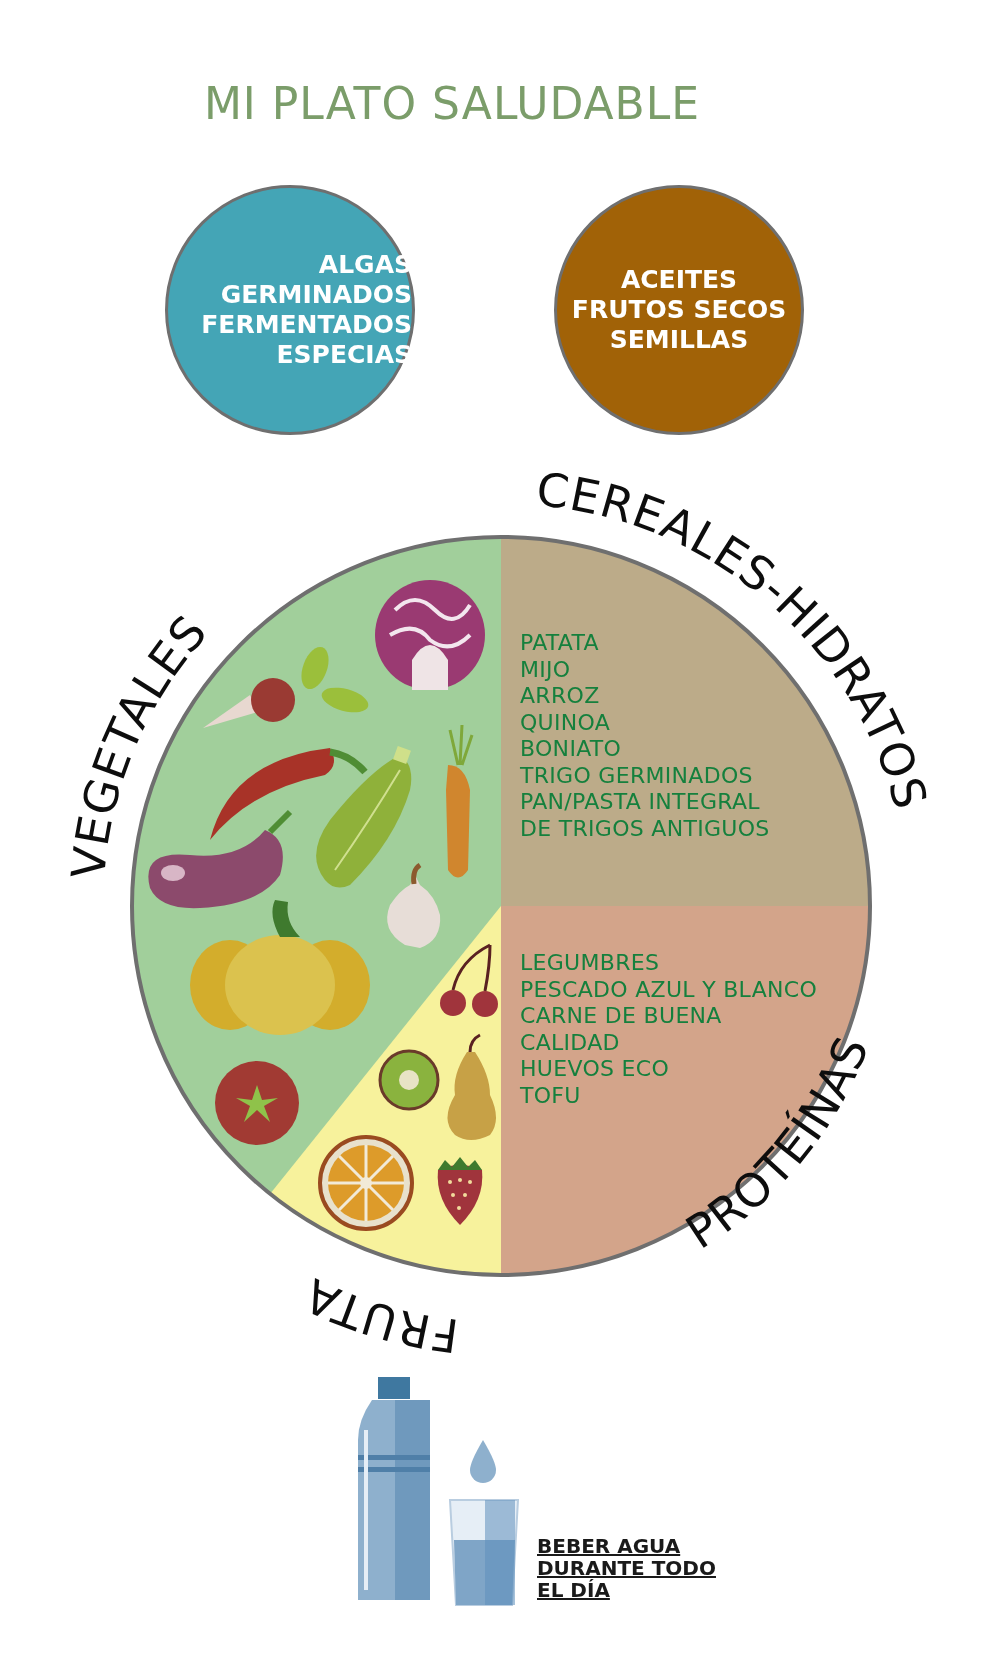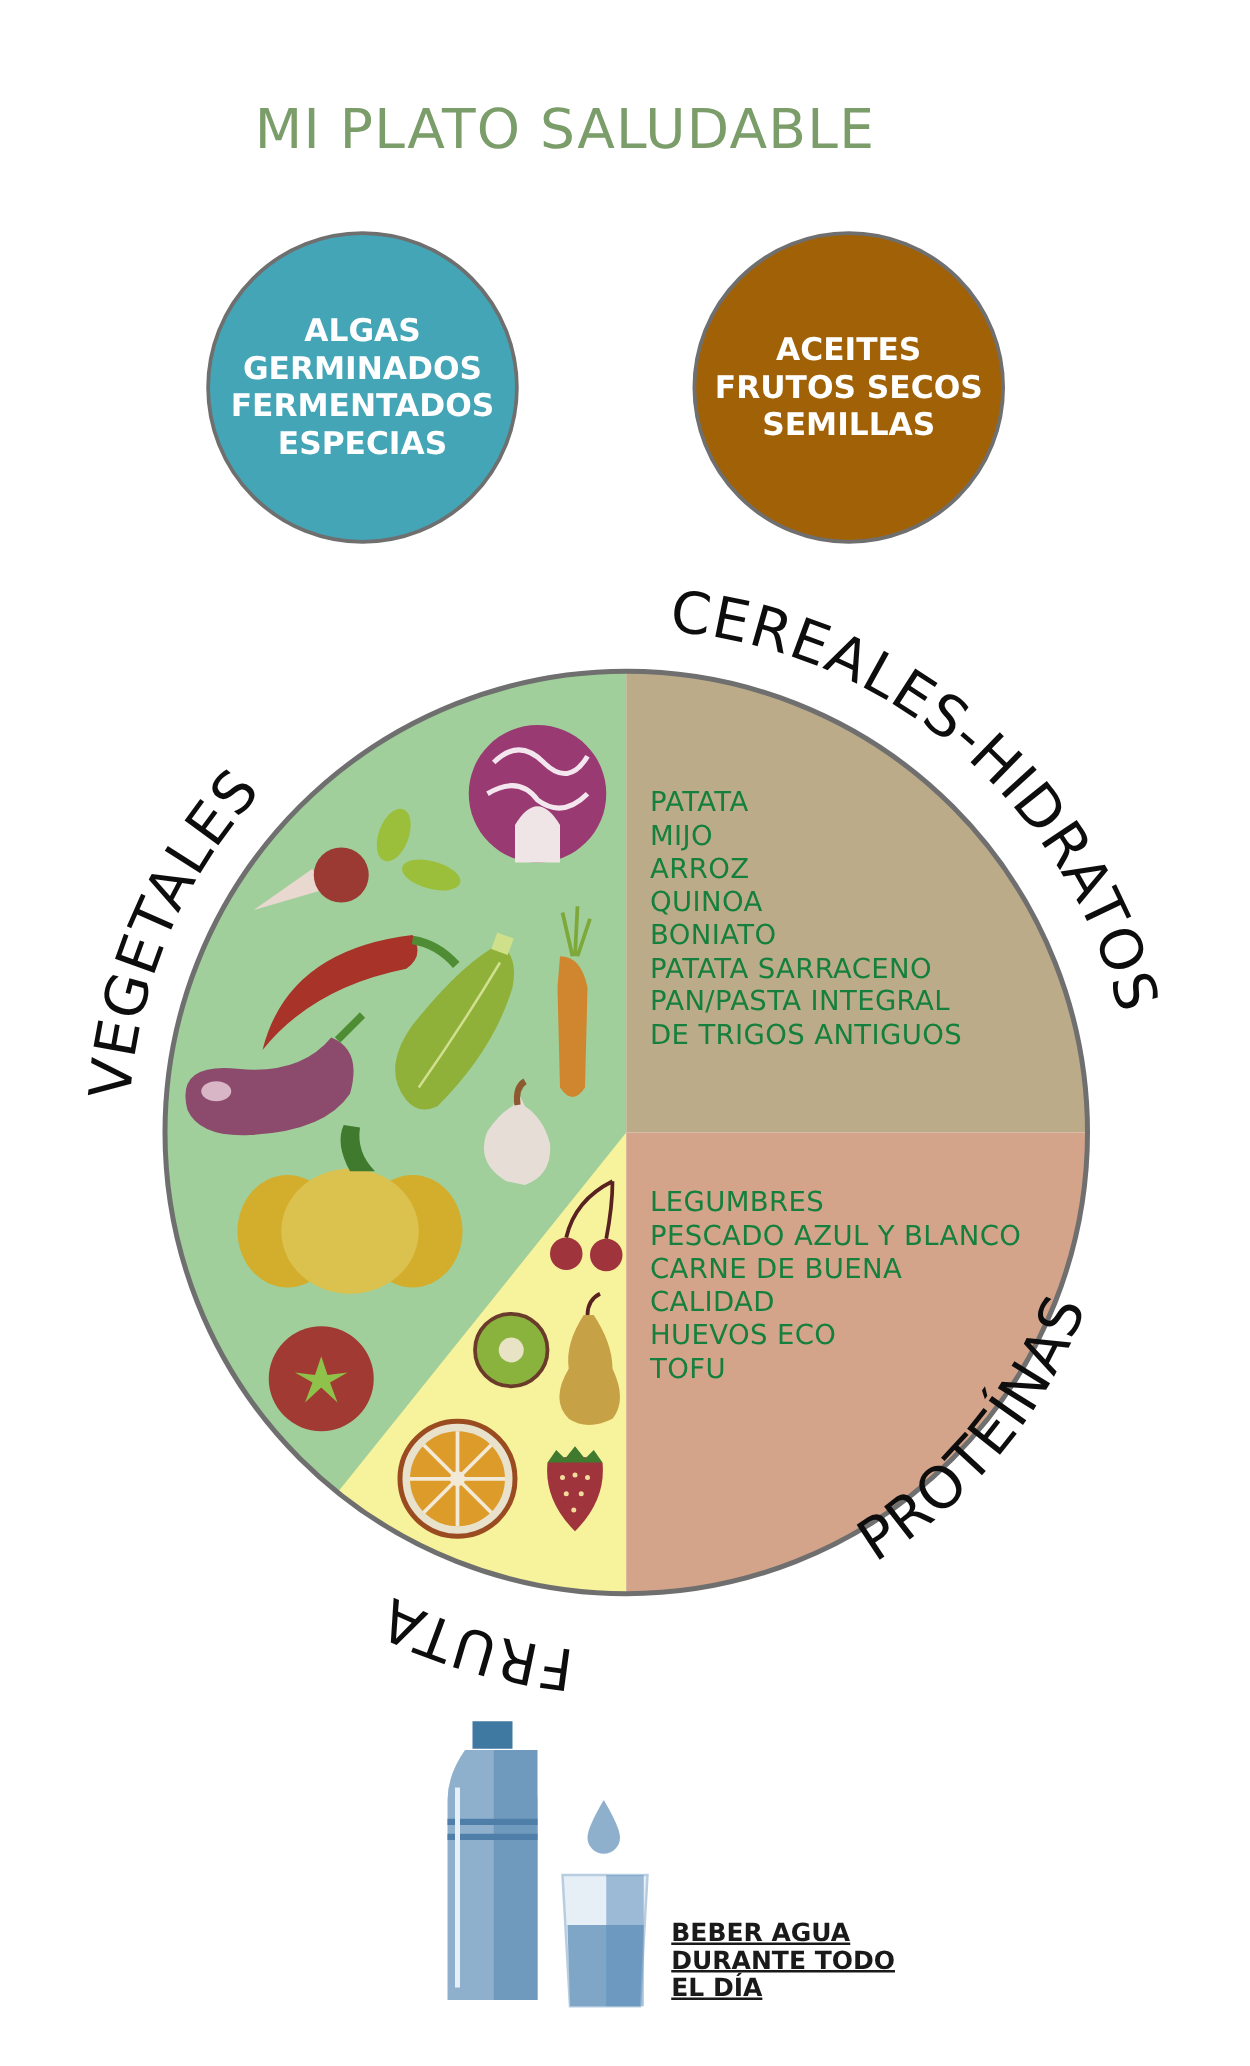--- a/index.html
+++ b/index.html
@@ -5,21 +5,21 @@
   html, body { margin: 0; padding: 0; background: #ffffff; }
   body { width: 1000px; height: 1653px; position: relative; overflow: hidden;
          font-family: "DejaVu Sans", "Liberation Sans", sans-serif; }
   .title { position: absolute; left: 0; width: 904px; top: 78px; text-align: center;
            font-size: 44px; letter-spacing: 1px; color: #7b9d6a; font-weight: normal; }
   .bubble { position: absolute; width: 250px; height: 250px; border-radius: 50%;
             box-sizing: border-box; border: 3px solid #6f6f6f; display: flex; flex-direction: column;
             align-items: center; justify-content: center; color: #ffffff; font-weight: bold;
             font-size: 25px; line-height: 30px; text-align: center; }
   .bubble span { display: block; white-space: nowrap; }
-  .bubble-blue { left: 165px; top: 185px; background: #44a5b6; }
+  .bubble-blue { left: 165px; top: 185px; background: #44a5b6; align-items: flex-end; }
   .bubble-yellow { left: 554px; top: 185px; background: #a16207; }
   .plate-svg { position: absolute; left: 0; top: 0; }
   .list { position: absolute; color: #15803d; font-size: 22px; line-height: 26.5px; font-weight: normal; }
   .list span { display: block; white-space: nowrap; letter-spacing: 0.3px; }
   .list-cereales { left: 520px; top: 630px; }
   .list-proteinas { left: 520px; top: 950px; }
   .water-text { position: absolute; left: 537px; top: 1535px; font-size: 20px; line-height: 22px;
                 color: #1a1a1a; font-weight: bold; text-decoration: underline; }
   .water-text span { display: block; white-space: nowrap; }
   .arc-label { font-family: "DejaVu Sans", "Liberation Sans", sans-serif; font-size: 46px; fill: #0d0d0d; letter-spacing: 1px; }
@@ -177,21 +177,21 @@
     <rect x="485" y="1500" width="30" height="105" fill="#5f8fbb" opacity="0.55"></rect>
   </g>
 </svg>
 
 <div class="list list-cereales">
   <span>PATATA</span>
   <span>MIJO</span>
   <span>ARROZ</span>
   <span>QUINOA</span>
   <span>BONIATO</span>
-  <span>PATATA SARRACENO</span>
+  <span>TRIGO GERMINADOS</span>
   <span>PAN/PASTA INTEGRAL</span>
   <span>DE TRIGOS ANTIGUOS</span>
 </div>
 
 <div class="list list-proteinas">
   <span>LEGUMBRES</span>
   <span>PESCADO AZUL Y BLANCO</span>
   <span>CARNE DE BUENA</span>
   <span>CALIDAD</span>
   <span>HUEVOS ECO</span>

